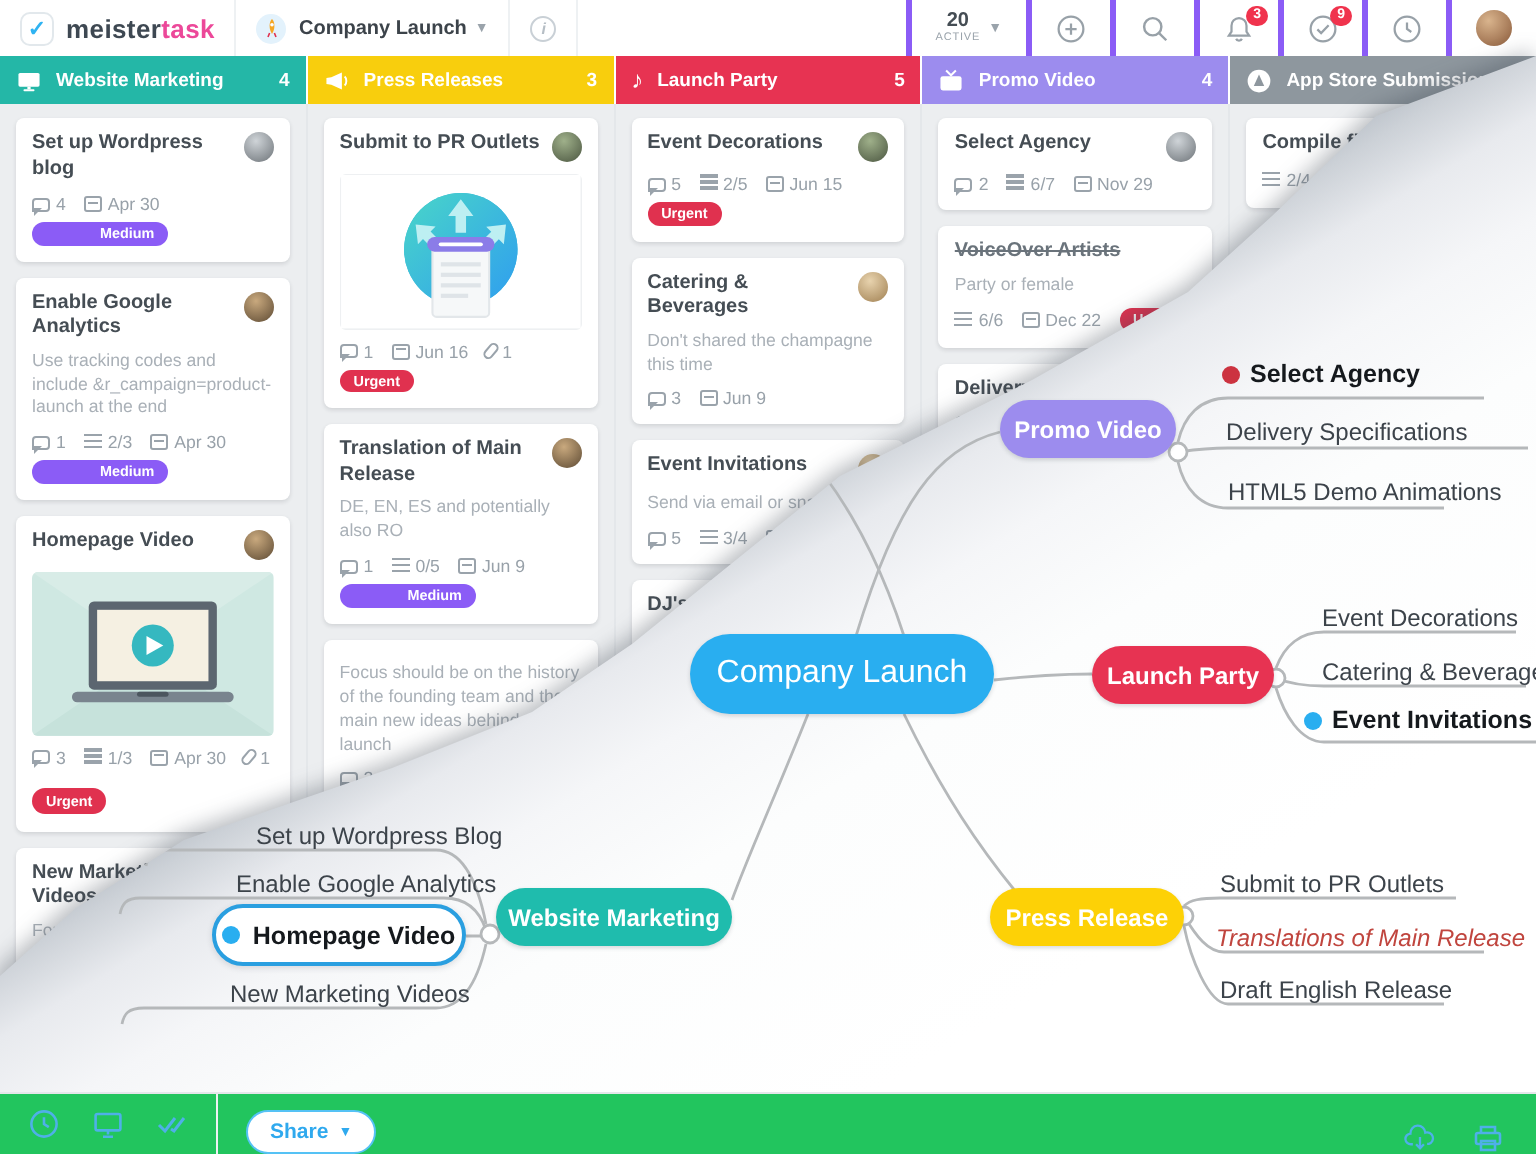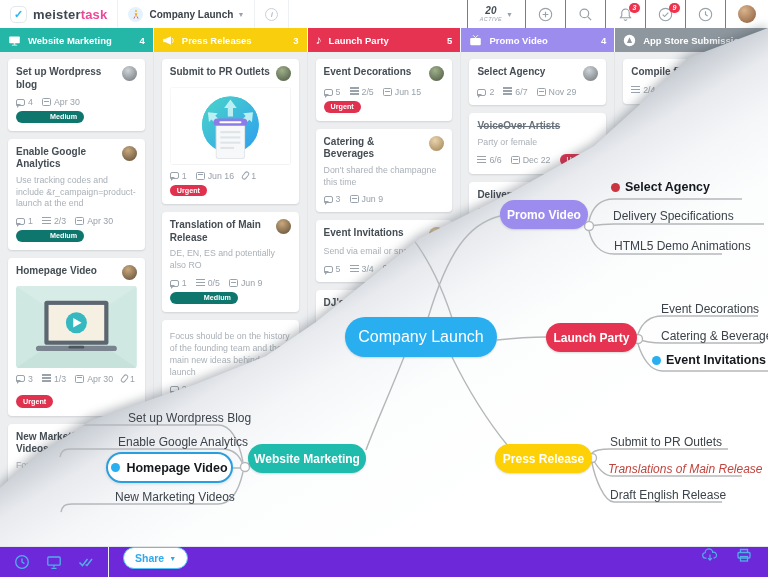--- a/index.html
+++ b/index.html
@@ -12,21 +12,21 @@
   .tb-group { display:flex; align-items:center; height:100%; padding:0 10px; border-right:1px solid #eef1f3; }
   .logo-mark { width:17px; height:17px; border:1px solid #e2e8ec; border-radius:5px; background:#fff; display:flex; align-items:center; justify-content:center; color:#2fb3f2; font-size:11px; font-weight:bold; margin-right:6px; }
   .wordmark { font-size:13px; font-weight:bold; letter-spacing:.2px; }
   .wordmark .w1 { color:#3e4852; }
   .wordmark .w2 { color:#ec4899; }
   .proj-chip { width:15px; height:15px; border-radius:50%; background:#e3f2fc; display:flex; align-items:center; justify-content:center; margin-right:6px; }
   .proj-name { font-size:10px; color:#3c434a; font-weight:bold; }
   .caret { font-size:7px; color:#9aa3ab; margin-left:4px; }
   .info-circ { width:13px; height:13px; border:1px solid #c9d0d6; border-radius:50%; color:#b6bec5; font-size:8px; display:flex; align-items:center; justify-content:center; font-style:italic; font-weight:bold; }
   .tb-right { margin-left:auto; display:flex; align-items:center; height:100%; }
-  .tb-item { height:100%; display:flex; align-items:center; justify-content:center; padding:0 12px; border-left:1px solid #8b5cf6; position:relative;font-style:italic; }
+  .tb-item { height:100%; display:flex; align-items:center; justify-content:center; padding:0 12px; border-left:3px solid #8b5cf6; position:relative; }
   .active-stack { display:flex; flex-direction:column; align-items:center; line-height:1; }
   .active-num { font-size:10px; color:#454d54; font-weight:bold; }
   .active-lbl { font-size:5.5px; color:#9aa3ab; letter-spacing:.4px; margin-top:1px; }
   .tb-ico { width:15px; height:15px; }
   .nbadge { position:absolute; top:3px; right:5px; background:#f0334d; color:#fff; font-size:7px; font-weight:bold; padding:1px 3.5px; border-radius:7px; line-height:1.2; }
   .tb-avatar { width:18px; height:18px; border-radius:50%; background:radial-gradient(circle at 35% 30%, #d9b48d, #8a5a3a); }
 
   
   .colheads { position:absolute; top:28px; left:0; right:0; height:24px; display:flex; z-index:5; }
   .colhead { flex:1; display:flex; align-items:center; padding:0 8px; color:#fff; border-right:1px solid #fff; }
@@ -48,21 +48,21 @@
   .avatar { width:15px; height:15px; border-radius:50%; flex:none; }
   .av1 { background:radial-gradient(circle at 40% 30%, #cfd4d8, #6d7378); }
   .av2 { background:radial-gradient(circle at 40% 30%, #c9a97e, #5d4a33); }
   .av3 { background:radial-gradient(circle at 40% 30%, #e8d3ae, #a08052); }
   .av4 { background:radial-gradient(circle at 40% 30%, #9fb08a, #4a5540); }
   .card-desc { font-size:8.8px; color:#a9b0b7; line-height:1.35; margin-top:4px; }
   .card-link { font-size:8.8px; color:#46b8f0; line-height:1.35; }
   .meta { display:flex; align-items:center; flex-wrap:wrap; margin-top:6px; color:#98a1a9; font-size:8.8px; gap:9px; row-gap:4px; }
   .mi { display:flex; align-items:center; gap:3px; }
   .badge { font-size:7.2px; font-weight:bold; color:#fff; padding:2px 7px 2.5px; border-radius:8px; line-height:1; }
-  .b-med { background:#0f766e;padding-left:34px; }
+  .b-med { background:#8b5cf6;padding-left:34px; }
   .b-urg { background:#e0314f; }
   .badge-row { margin-top:6px; }
   .gcheck { color:#3cba54; font-size:9px; }
   
   .ic { display:inline-block; position:relative; }
   .ic-comment { width:9px; height:7px; border:1px solid #9aa3ab; border-radius:2px 2px 2px 0; }
   .ic-comment::after { content:""; position:absolute; left:0px; bottom:-3px; border:2px solid transparent; border-top-color:#9aa3ab; border-left-color:#9aa3ab; }
   .ic-list { width:9px; height:1.2px; background:#9aa3ab; box-shadow:0 3px 0 #9aa3ab, 0 6px 0 #9aa3ab; margin-bottom:6px; margin-top:-2px; }
   .ic-cal { width:9px; height:8px; border:1px solid #9aa3ab; border-radius:1.5px; }
   .ic-cal::before { content:""; position:absolute; left:1px; right:1px; top:1.5px; height:1px; background:#9aa3ab; }
@@ -79,21 +79,21 @@
   .mm-lines { position:absolute; inset:0; }
   .mm-node { position:absolute; color:#fff; font-weight:bold; display:flex; align-items:center; justify-content:center; border-radius:16px; font-size:12px; box-shadow:0 1px 2px rgba(40,50,60,.18); white-space:nowrap; }
   .mm-center { background:#29aef0; font-size:16px; font-weight:normal; border-radius:21px; }
   .mm-label { position:absolute; font-size:12px; color:#3c434a; white-space:nowrap; display:flex; align-items:center; gap:5px; }
   .mm-label.bold { font-size:12.5px; font-weight:bold; color:#15191d; }
   .mm-label.alert { color:#c0453e; font-style:italic; }
   .dot { width:9px; height:9px; border-radius:50%; flex:none; }
   .mm-sel { position:absolute; background:#fff; border:2px solid #2a9fe0; border-radius:16px; display:flex; align-items:center; justify-content:center; gap:6px; font-size:12.5px; font-weight:bold; color:#15191d; box-shadow:0 1px 3px rgba(40,50,60,.15); white-space:nowrap; }
 
   
-  .bottombar { position:absolute; left:0; right:0; bottom:0; height:31px; background:#6d28d9; border-top:1px solid #e4e7ea; display:flex; align-items:flex-start; z-index:30; }
+  .bottombar { position:absolute; left:0; right:0; bottom:0; height:31px; background:#22c55e; border-top:1px solid #e4e7ea; display:flex; align-items:flex-end; z-index:30; }
   .bb-left { display:flex; align-items:center; gap:16px; padding:0 14px; height:100%; border-right:1px solid #eef1f3; }
   .bb-ico { width:16px; height:16px; }
   .share-btn { margin-left:14px; border:1.5px solid #55c2f5; color:#2fa9ee; font-weight:bold; font-size:10.5px; padding:4px 11px; border-radius:14px; background:#fff; display:flex; align-items:center; gap:5px; }
   .share-caret { font-size:7px; color:#2fa9ee; }
   .bb-right { margin-left:auto; display:flex; align-items:center; gap:18px; padding-right:16px; }
 </style>
 </head>
 <body>
 
 <div class="stage">

